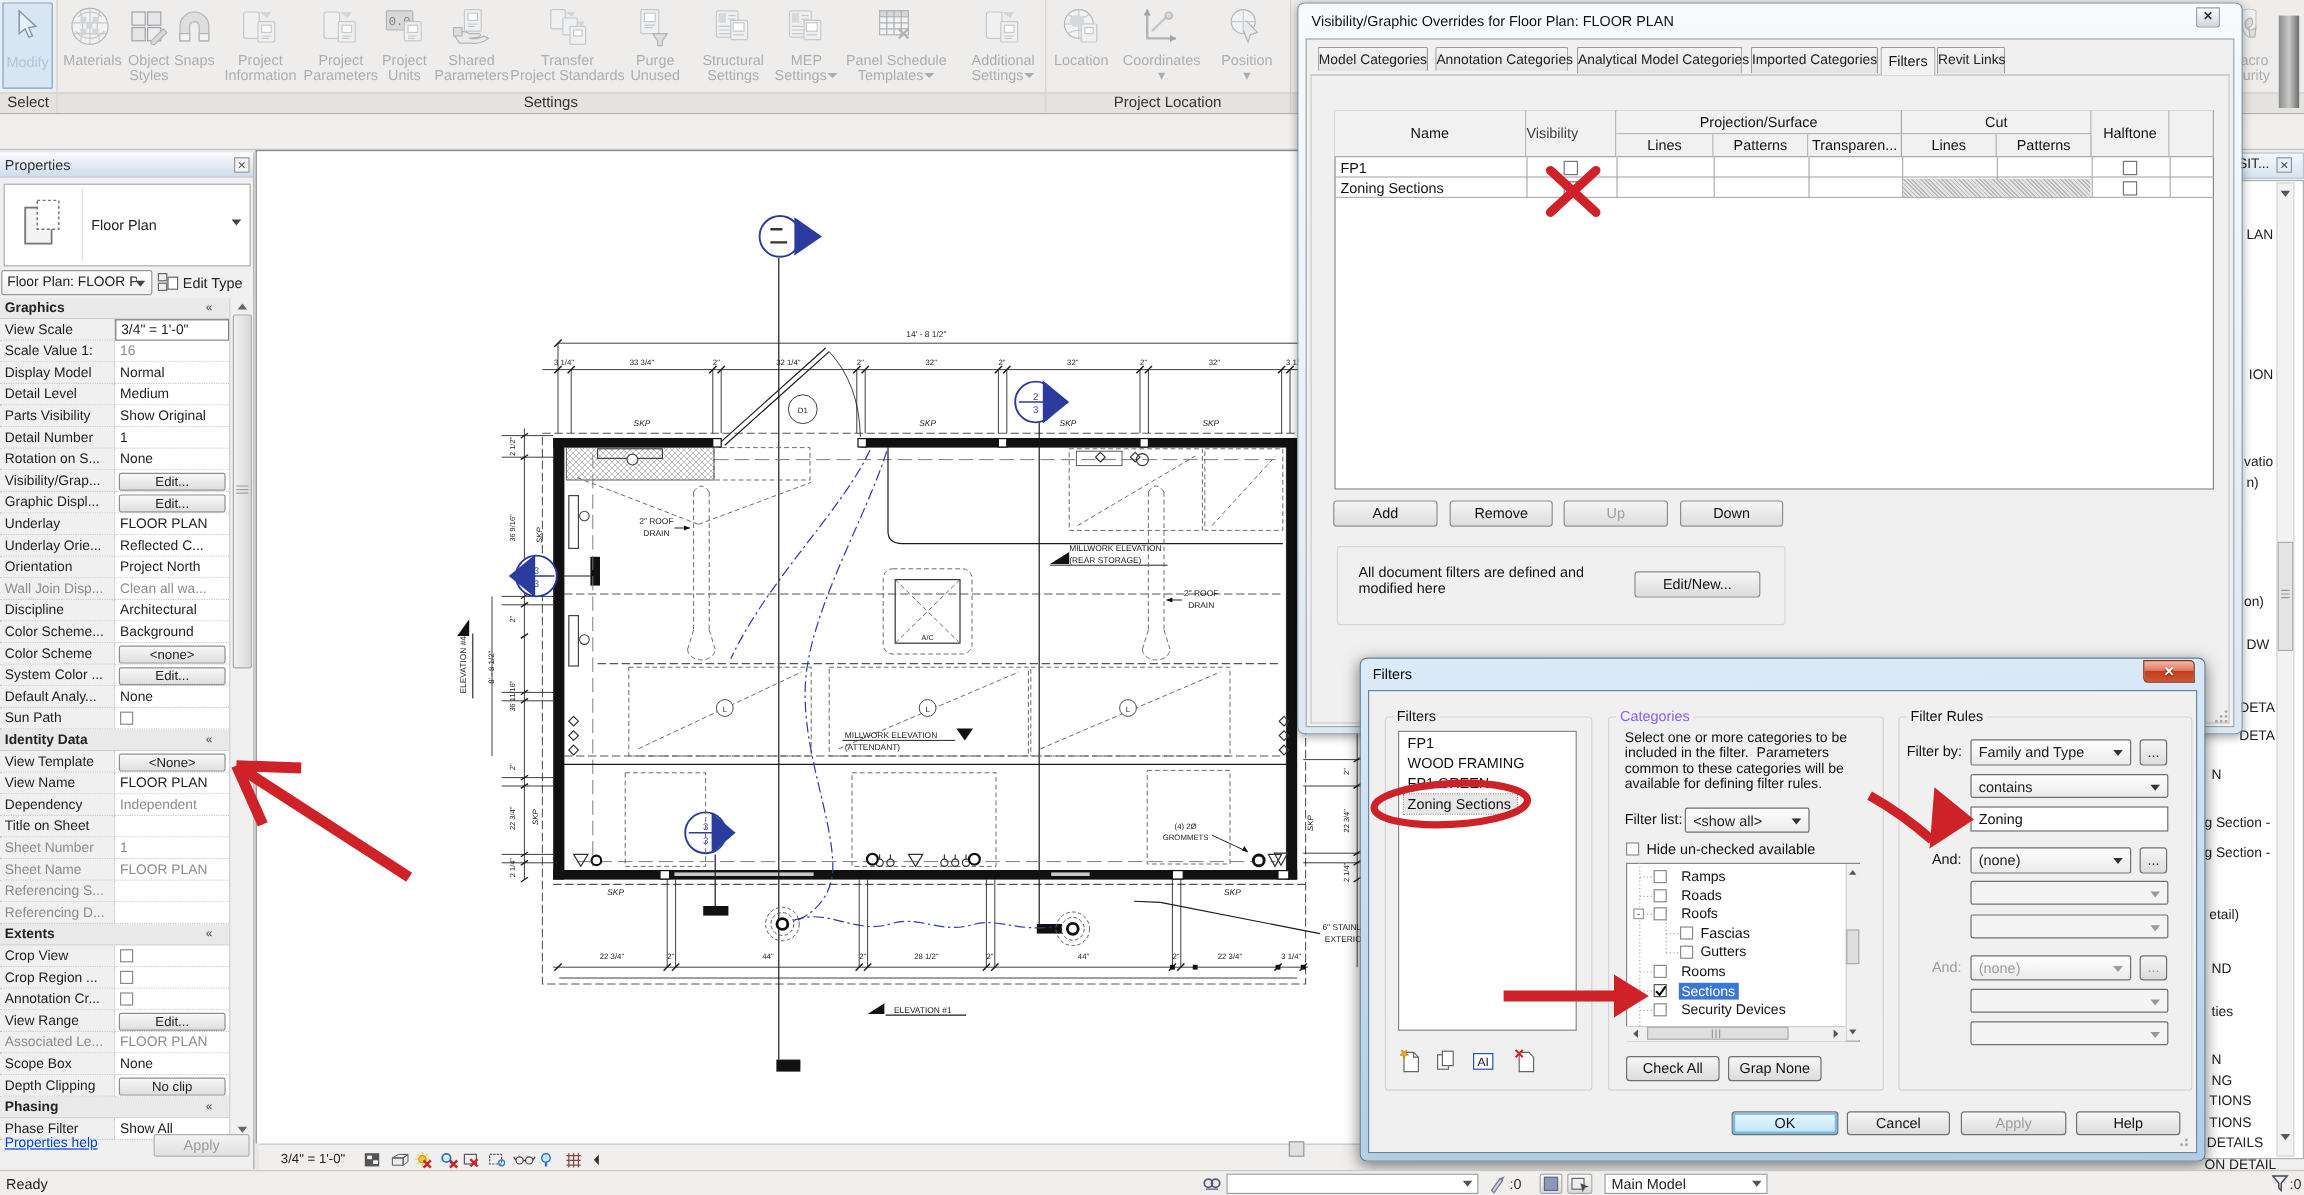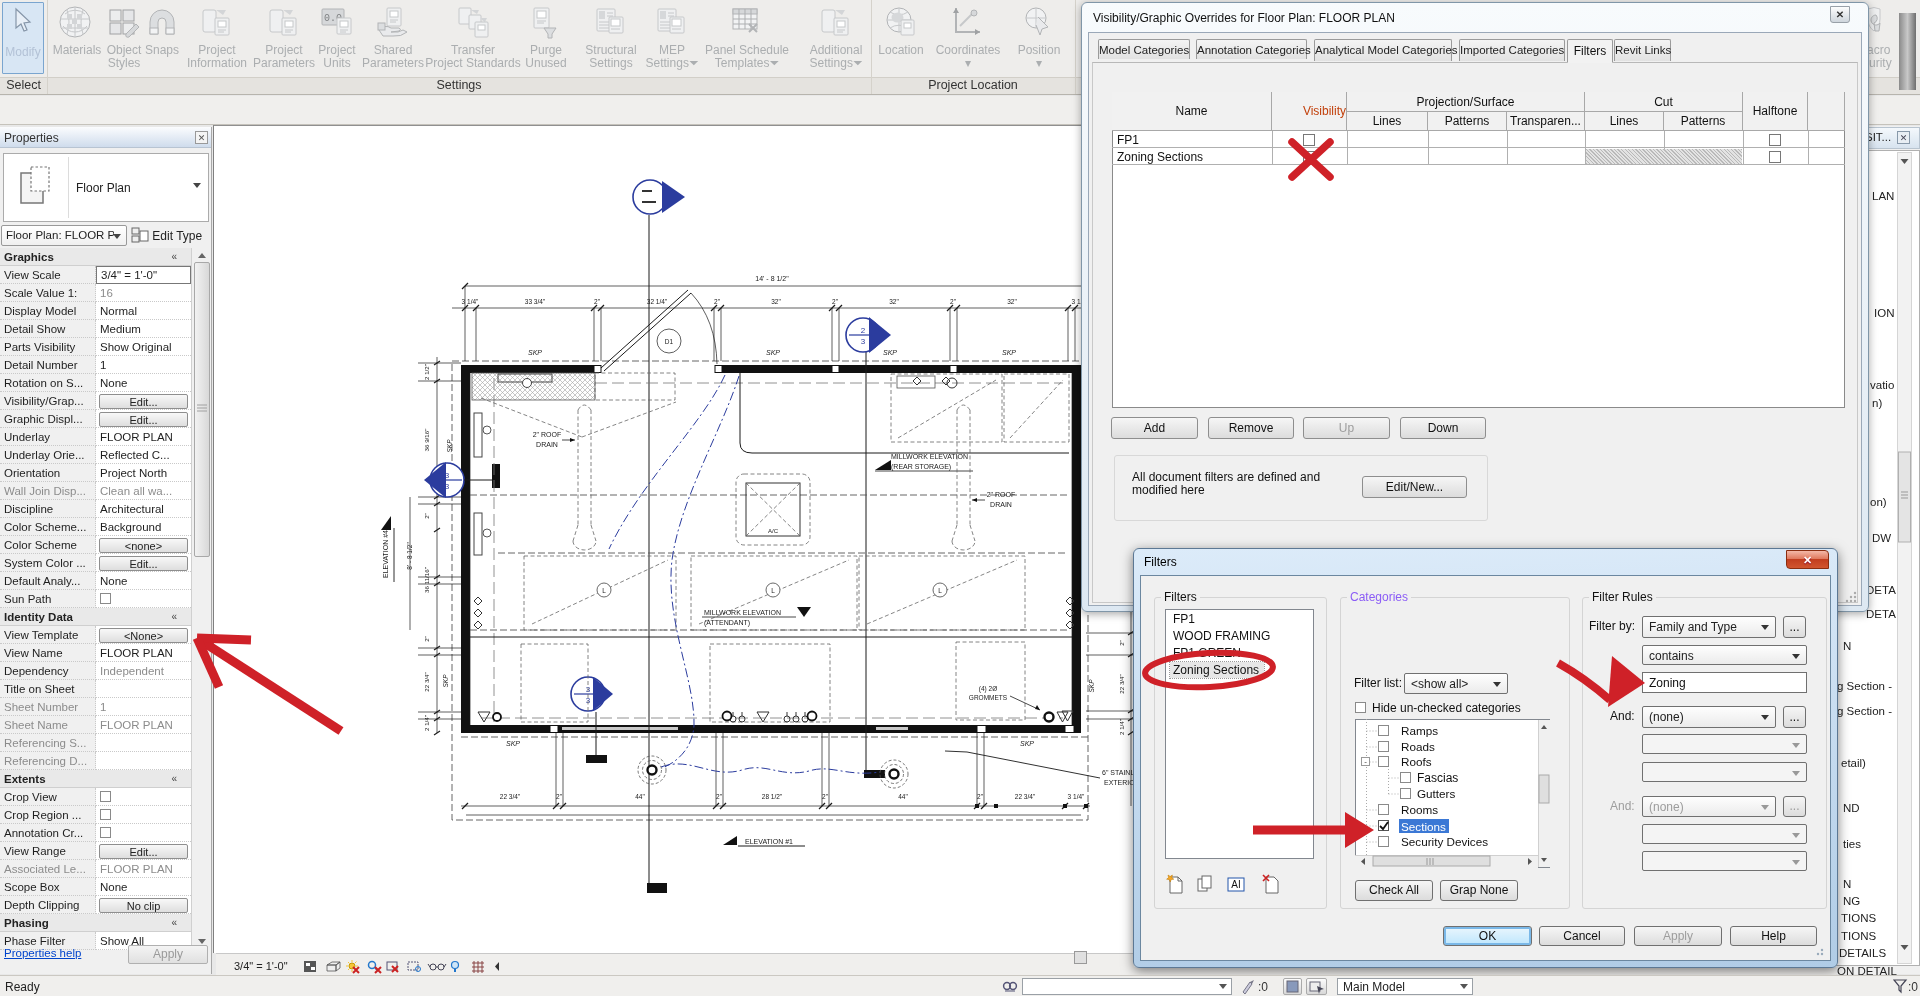--- a/index.html
+++ b/index.html
@@ -666,21 +666,21 @@
         </div>
 <div class="grow" style="top:36px;">
           <div class="lab">Scale Value    1:</div>
           <div class="val gray">16</div>
         </div>
 <div class="grow" style="top:54px;">
           <div class="lab">Display Model</div>
           <div class="val">Normal</div>
         </div>
 <div class="grow" style="top:72px;">
-          <div class="lab">Detail Show</div>
+          <div class="lab">Detail Level</div>
           <div class="val">Medium</div>
         </div>
 <div class="grow" style="top:90px;">
           <div class="lab">Parts Visibility</div>
           <div class="val">Show Original</div>
         </div>
 <div class="grow" style="top:108px;">
           <div class="lab">Detail Number</div>
           <div class="val">1</div>
         </div>
@@ -846,21 +846,21 @@
 <div style="position:absolute;left:7px;top:30px;width:774px;height:574px;background:#f0f0f0;border:1px solid #9aa8b8;"></div>
 <div style="position:absolute;left:11px;top:60px;width:766px;height:541px;background:#f0f0f0;border:1px solid #c8c8c8;border-top:1px solid #b8b8b8;"></div>
 <div style="position:absolute;left:17px;top:37px;width:92px;height:20px;background:linear-gradient(#f4f4f4,#e2e2e2);border:1px solid #9a9a9a;border-bottom:none;border-radius:2px 2px 0 0;text-align:center;font-size:11.5px;color:#222;line-height:21px;white-space:nowrap;">Model Categories</div>
 <div style="position:absolute;left:115px;top:37px;width:111px;height:20px;background:linear-gradient(#f4f4f4,#e2e2e2);border:1px solid #9a9a9a;border-bottom:none;border-radius:2px 2px 0 0;text-align:center;font-size:11.5px;color:#222;line-height:21px;white-space:nowrap;">Annotation Categories</div>
 <div style="position:absolute;left:233px;top:37px;width:138px;height:22px;background:linear-gradient(#f4f4f4,#e2e2e2);border:1px solid #9a9a9a;border-bottom:none;border-radius:2px 2px 0 0;text-align:center;font-size:11.5px;color:#222;line-height:21px;white-space:nowrap;">Analytical Model Categories</div>
 <div style="position:absolute;left:378px;top:37px;width:106px;height:22px;background:linear-gradient(#f4f4f4,#e2e2e2);border:1px solid #9a9a9a;border-bottom:none;border-radius:2px 2px 0 0;text-align:center;font-size:11.5px;color:#222;line-height:21px;white-space:nowrap;">Imported Categories</div>
 <div style="position:absolute;left:486px;top:37px;width:46px;height:24px;background:#f2f2f2;border:1px solid #9a9a9a;border-bottom:1px solid #f2f2f2;border-radius:2px 2px 0 0;text-align:center;font-size:12px;color:#111;line-height:22px;z-index:3;">Filters</div>
 <div style="position:absolute;left:533px;top:37px;width:57px;height:22px;background:linear-gradient(#f4f4f4,#e2e2e2);border:1px solid #9a9a9a;border-bottom:none;border-radius:2px 2px 0 0;text-align:center;font-size:11.5px;color:#222;line-height:21px;white-space:nowrap;">Revit Links</div>
 <div style="position:absolute;left:31px;top:90px;width:733px;height:316px;background:#fff;border:1px solid #8a8a8a;"></div>
 <div style="position:absolute;left:31px;top:90px;width:160px;height:39px;background:#f1f1f1;border-right:1px solid #a8a8a8;border-bottom:1px solid #a8a8a8;text-align:center;font-size:12px;color:#111;line-height:39px;"><span style="line-height:39px;">Name</span></div>
-<div style="position:absolute;left:191px;top:90px;width:75px;height:39px;background:#f1f1f1;border-right:1px solid #a8a8a8;border-bottom:1px solid #a8a8a8;text-align:right;font-size:12px;color:#c2410c;line-height:39px;"><span style="line-height:39px;">Visibility</span></div>
+<div style="position:absolute;left:191px;top:90px;width:75px;height:39px;background:#f1f1f1;border-right:1px solid #a8a8a8;border-bottom:1px solid #a8a8a8;text-align:left;font-size:12px;color:#404040;line-height:39px;"><span style="line-height:39px;">Visibility</span></div>
 <div style="position:absolute;left:266px;top:90px;width:238px;height:20px;background:#f1f1f1;border-right:1px solid #a8a8a8;border-bottom:1px solid #a8a8a8;text-align:center;font-size:12px;color:#111;line-height:20px;">Projection/Surface</div>
 <div style="position:absolute;left:504px;top:90px;width:158px;height:20px;background:#f1f1f1;border-right:1px solid #a8a8a8;border-bottom:1px solid #a8a8a8;text-align:center;font-size:12px;color:#111;line-height:20px;">Cut</div>
 <div style="position:absolute;left:662px;top:90px;width:65px;height:39px;background:#f1f1f1;border-right:1px solid #a8a8a8;border-bottom:1px solid #a8a8a8;text-align:center;font-size:12px;color:#111;line-height:39px;"><span style="line-height:39px;">Halftone</span></div>
 <div style="position:absolute;left:727px;top:90px;width:37px;height:39px;background:#f1f1f1;border-right:1px solid #a8a8a8;border-bottom:1px solid #a8a8a8;text-align:center;font-size:12px;color:#111;line-height:39px;"></div>
 <div style="position:absolute;left:266px;top:110px;width:81px;height:19px;background:#f1f1f1;border-right:1px solid #a8a8a8;border-bottom:1px solid #a8a8a8;text-align:center;font-size:12px;color:#111;line-height:19px;">Lines</div>
 <div style="position:absolute;left:347px;top:110px;width:79px;height:19px;background:#f1f1f1;border-right:1px solid #a8a8a8;border-bottom:1px solid #a8a8a8;text-align:center;font-size:12px;color:#111;line-height:19px;">Patterns</div>
 <div style="position:absolute;left:426px;top:110px;width:78px;height:19px;background:#f1f1f1;border-right:1px solid #a8a8a8;border-bottom:1px solid #a8a8a8;text-align:center;font-size:12px;color:#111;line-height:19px;">Transparen...</div>
 <div style="position:absolute;left:504px;top:110px;width:79px;height:19px;background:#f1f1f1;border-right:1px solid #a8a8a8;border-bottom:1px solid #a8a8a8;text-align:center;font-size:12px;color:#111;line-height:19px;">Lines</div>
 <div style="position:absolute;left:583px;top:110px;width:79px;height:19px;background:#f1f1f1;border-right:1px solid #a8a8a8;border-bottom:1px solid #a8a8a8;text-align:center;font-size:12px;color:#111;line-height:19px;">Patterns</div>
 <div style="position:absolute;left:31px;top:129px;width:733px;height:17px;border-bottom:1px solid #b0b0b0;"></div>
@@ -937,27 +937,28 @@
           <rect x="0" y="2" width="16" height="13" fill="#fff" stroke="#2255aa"></rect>
           <text x="8" y="12" font-size="10" text-anchor="middle" fill="#111" font-family="Liberation Sans">AI</text>
         </g>
 <g transform="translate(96,0)" stroke="#666" fill="#fff">
           <path d="M4,3 h8 l4,4 v12 h-12 z"></path>
         </g>
 <g transform="translate(96,0)" stroke="#cc2222" stroke-width="1.6">
           <path d="M1,1 l6,6 M7,1 l-6,6"></path>
         </g>
 </svg>
+<div style="position:absolute;left:221px;top:60px;font-size:11.7px;color:#111;line-height:13px;">Select one or more categories to be<br>included in the filter.&nbsp; Parameters<br>common to these categories will be<br>available for defining filter rules.</div>
 <div style="position:absolute;left:221px;top:128px;font-size:12px;color:#111;">Filter list:</div>
 <div class="combo" style="left:271px;top:125px;width:104px;height:21px;">
         <span class="ct">&lt;show all&gt;</span>
         <span class="car"></span>
       </div>
 <div style="position:absolute;left:222px;top:154px;width:11px;height:11px;background:#fff;border:1px solid #8a8a8a;"></div>
-<div style="position:absolute;left:239px;top:153px;font-size:12px;color:#111;">Hide un-checked categories</div>
+<div style="position:absolute;left:239px;top:153px;font-size:12px;color:#111;">Hide un-checked available</div>
 <div style="position:absolute;left:222px;top:171px;width:195px;height:149px;background:#fff;border:1px solid #82878f;"></div>
       <svg style="position:absolute;left:222px;top:171px;" width="195" height="149">
 <g stroke="#aaa" stroke-width="1" stroke-dasharray="1,2" fill="none">
 <path d="M11.5,0 V147"></path>
 <path d="M11.5,12 H22 M11.5,28 H22 M11.5,43 H22 M11.5,91 H22 M11.5,107 H22 M11.5,123 H22"></path>
 <path d="M33.5,47 V75 M33.5,59 H44 M33.5,75 H44"></path>
 </g>
       </svg>
 <div style="position:absolute;left:245px;top:177px;width:11px;height:11px;background:#fff;border:1px solid #8a8a8a;"></div>
 <div style="position:absolute;left:268px;top:176px;font-size:11.7px;color:#111;">Ramps</div>

